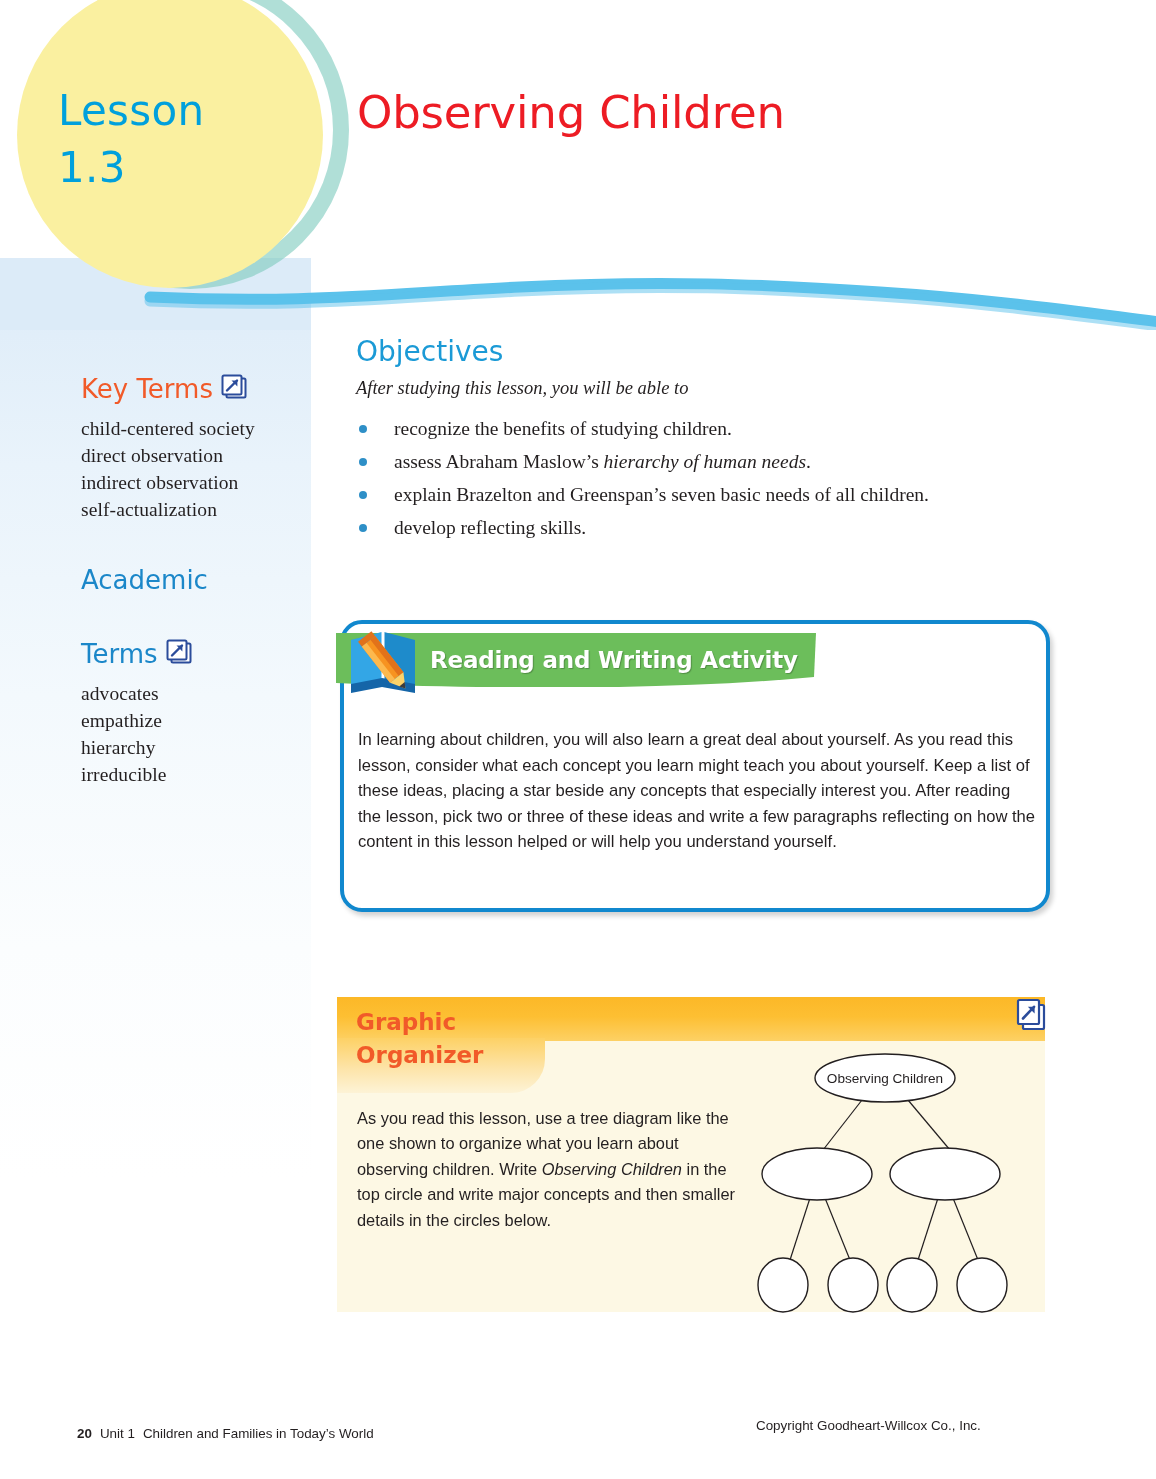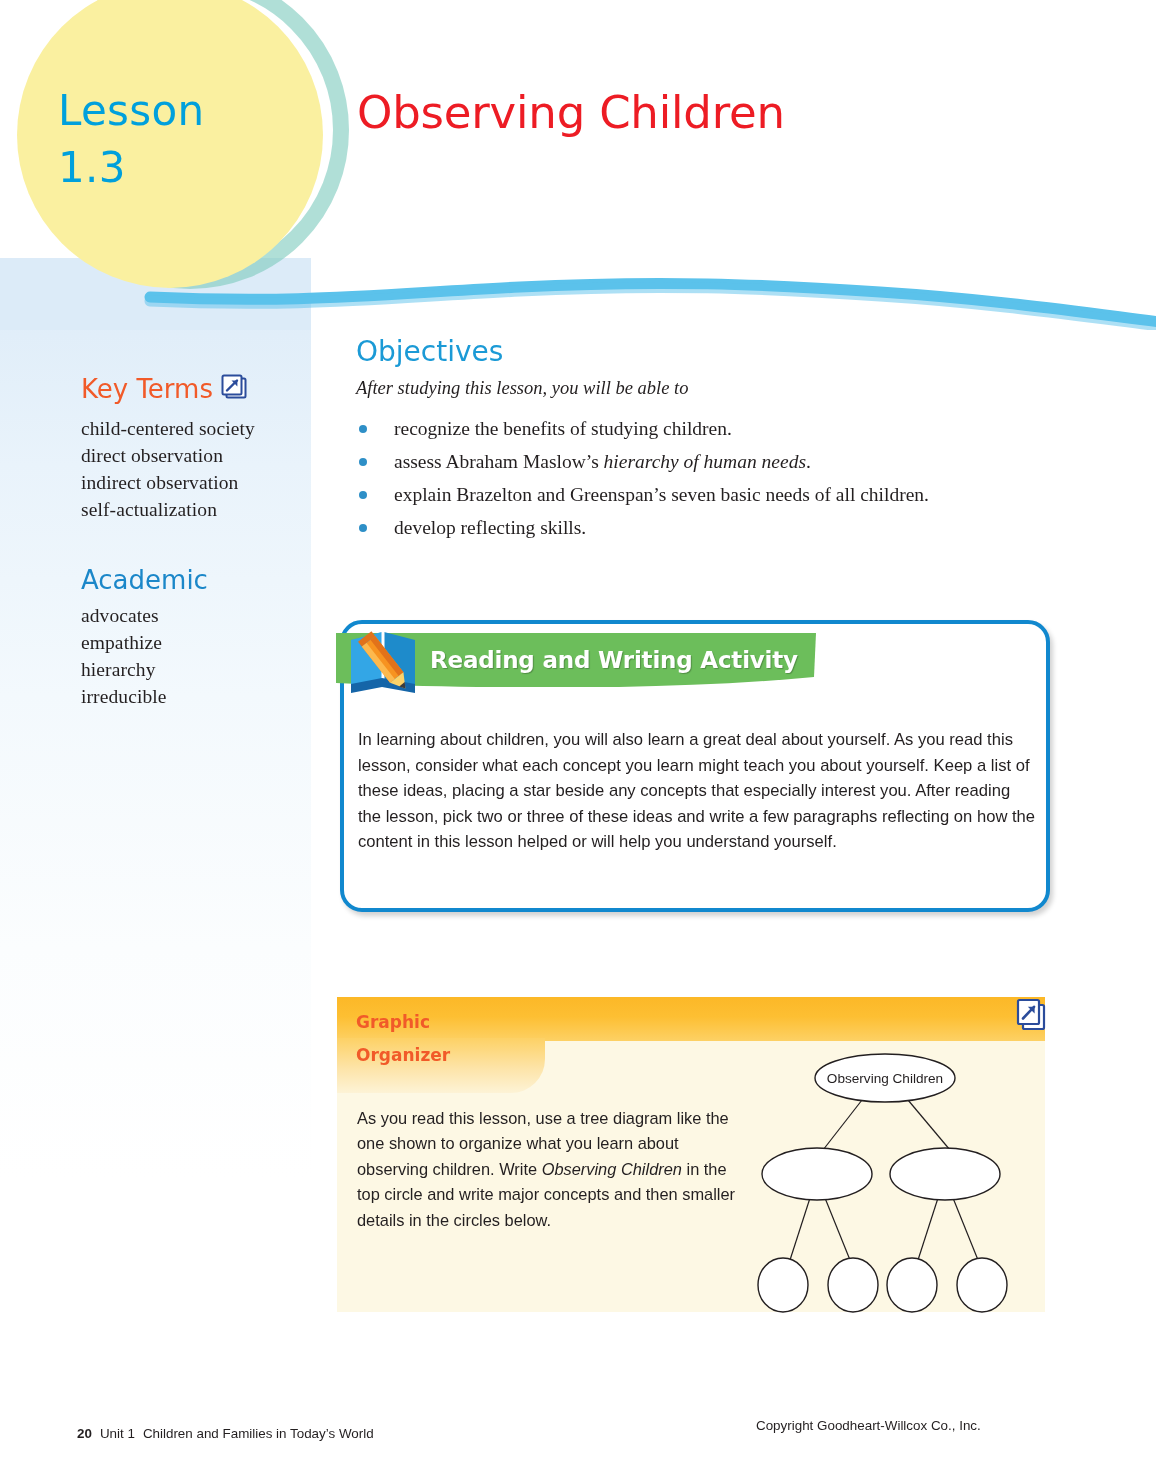--- a/index.html
+++ b/index.html
@@ -113,21 +113,21 @@
     background:linear-gradient(to bottom,#FCB827 0%,#FDBF33 45%,#FDD165 100%);
   }
   #go-header-tab{
     position:absolute;left:0;top:41px;width:208px;height:55px;
     background:linear-gradient(to bottom,#FDD165 0%,#FDE4A8 55%,#FDF3D6 100%);
     border-bottom-right-radius:34px;
   }
   #go-title{
     position:absolute;left:19px;top:9px;width:230px;z-index:4;
     font-family:"DejaVu Sans", sans-serif;font-weight:bold;
-    font-size:17px;line-height:33px;color:#F15A29;
+    font-size:23px;line-height:33px;color:#F15A29;
   }
   #go-text{
     position:absolute;left:20px;top:109px;width:390px;z-index:4;
     font-family:"Liberation Sans", sans-serif;
     font-size:16.4px;line-height:25.4px;color:#231F20;
   }
   #go-text i{font-style:italic;}
   #go-icon{position:absolute;left:1014px;top:997px;z-index:12;}
   #go-tree{position:absolute;left:740px;top:1038px;z-index:9;}
   #go-tree text{
@@ -193,20 +193,28 @@
     <ul class="term-list">
       <li>child-centered society</li>
       <li>direct observation</li>
       <li>indirect observation</li>
       <li>self-actualization</li>
     </ul>
   </div>
 
   <div id="academic-block">
     <span class="side-head blue">Academic</span>
+    <span class="side-head blue"><span>Terms</span><span class="card-icon">
+        <svg width="30" height="30" viewBox="0 0 30 30">
+          <rect x="7.5" y="6.5" width="19" height="19" rx="1.5" fill="#ffffff" stroke="#2B4C9B" stroke-width="2"></rect>
+          <rect x="3.5" y="3.5" width="19" height="19" rx="1.5" fill="#ffffff" stroke="#2B4C9B" stroke-width="2"></rect>
+          <path d="M 8 18.5 L 18 8.5" stroke="#2B4C9B" stroke-width="2.4" stroke-linecap="round"></path>
+          <path d="M 12.5 8.5 L 18.4 8.5 L 18.4 14.4 Z" fill="#2B4C9B"></path>
+        </svg>
+      </span></span>
     <ul class="term-list">
       <li>advocates</li>
       <li>empathize</li>
       <li>hierarchy</li>
       <li>irreducible</li>
     </ul>
   </div>
 
 </div>
 

